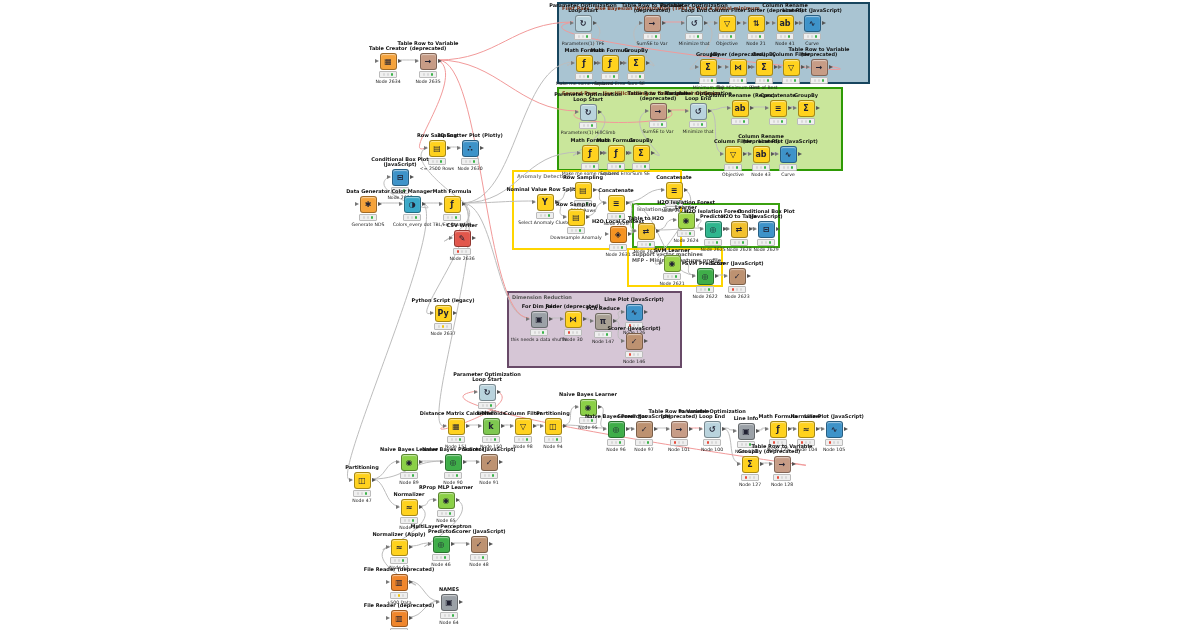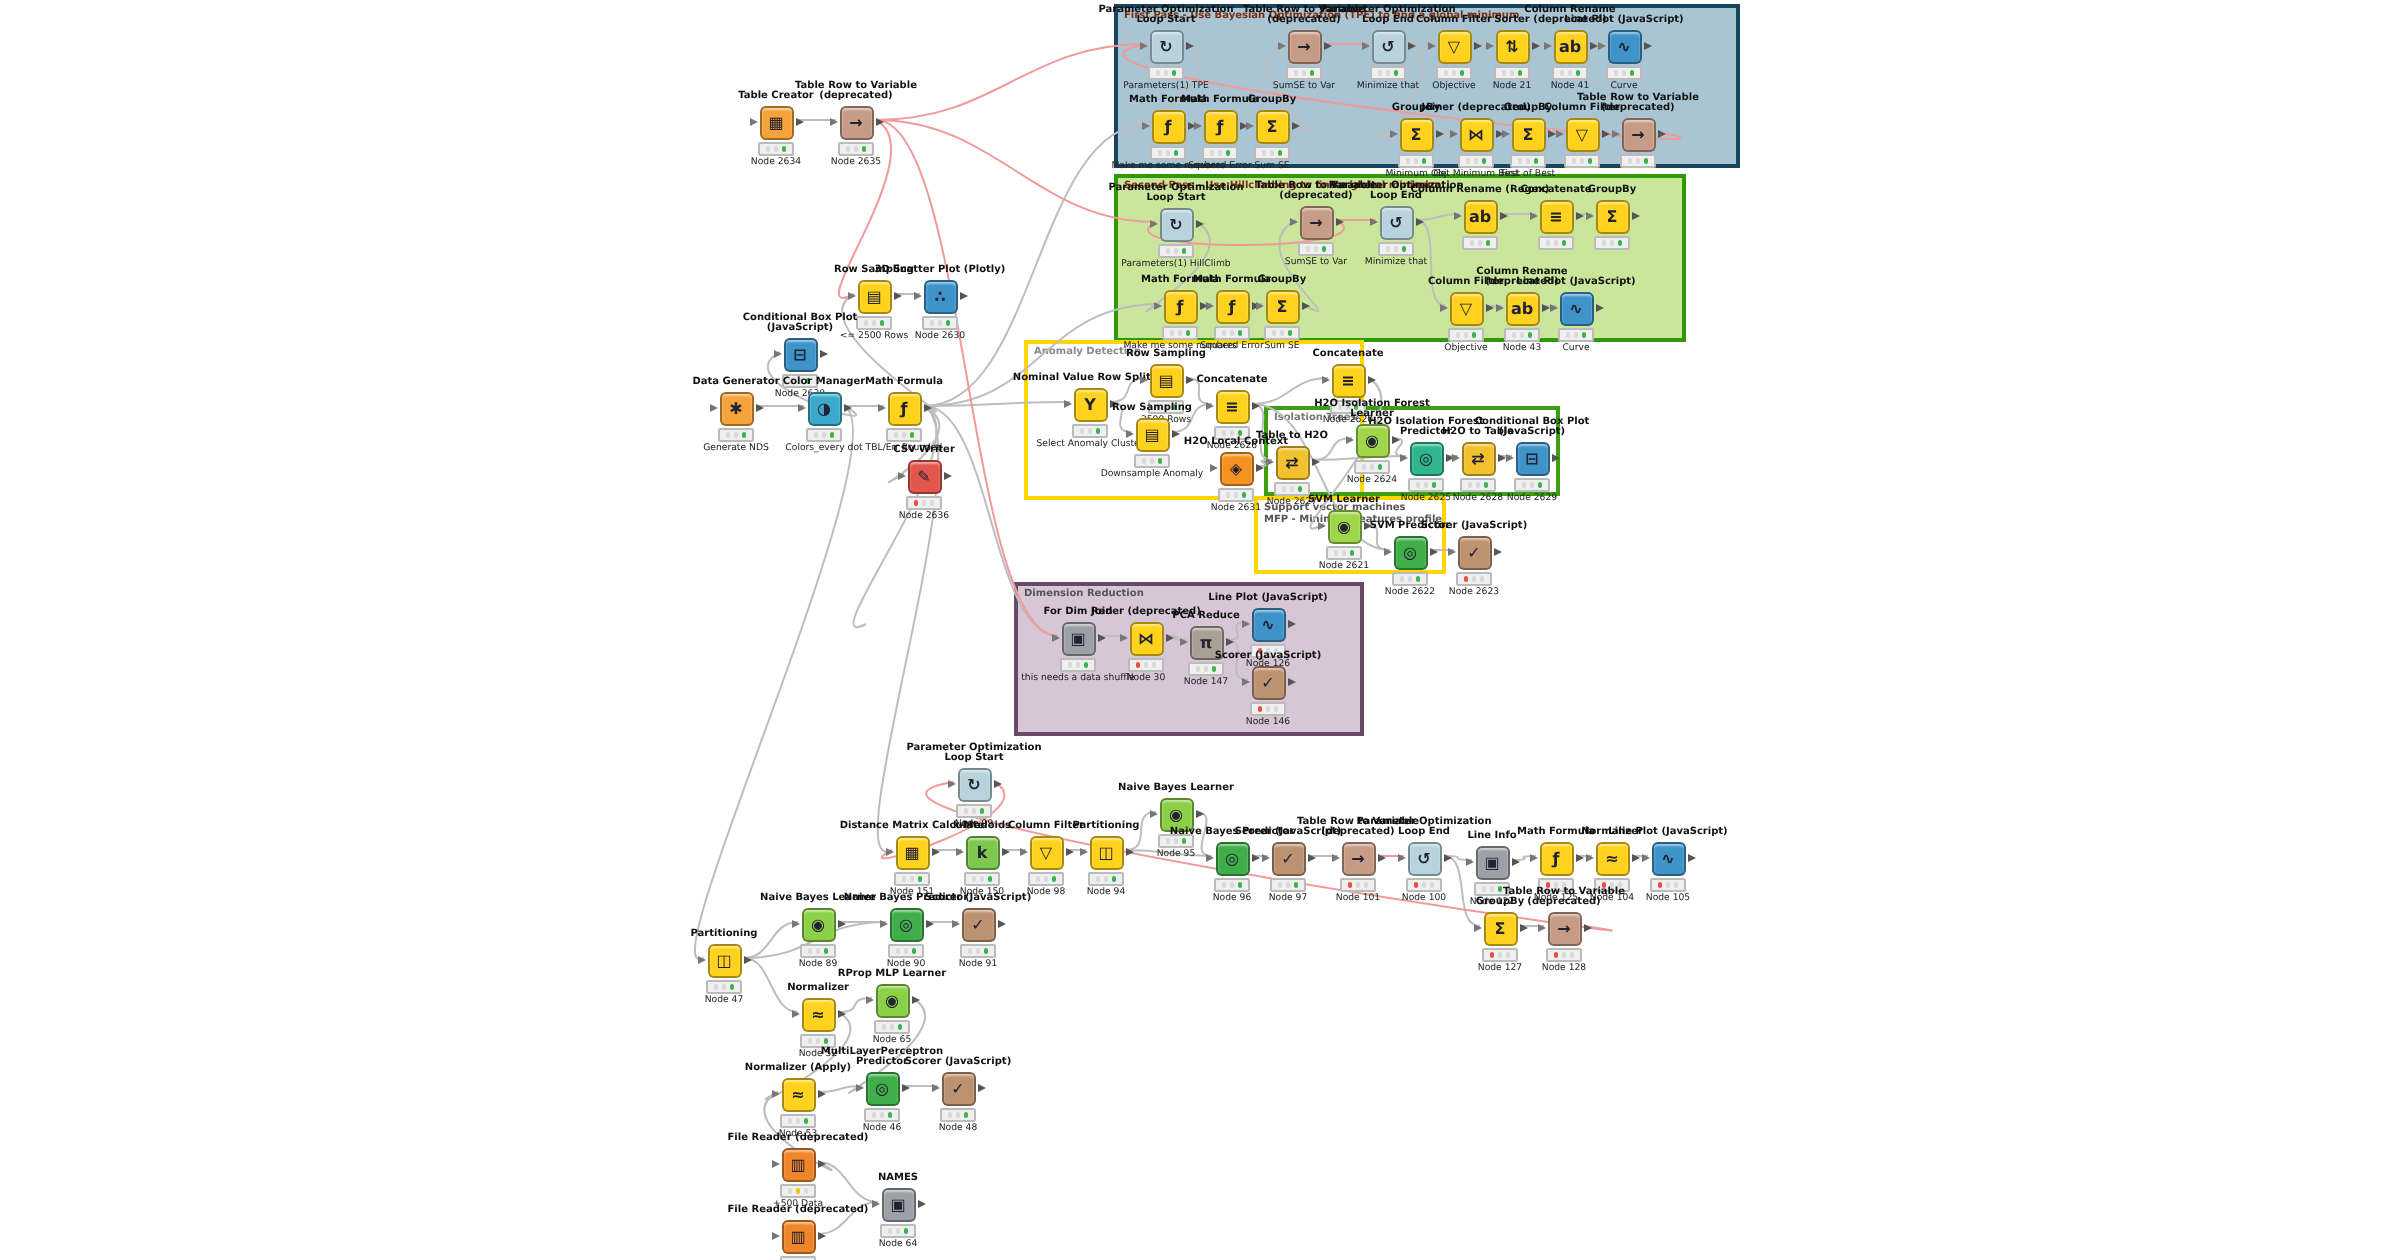--- a/index.html
+++ b/index.html
@@ -262,20 +262,32 @@
         <div class="niconrow">
           <div class="nicon" style="background: rgb(226, 87, 76);">✎</div>
         </div>
         <div class="lights">
           <div class="dot" style="background: rgb(231, 76, 60);"></div>
           <div class="dot" style="background: rgb(216, 216, 216);"></div>
           <div class="dot" style="background: rgb(216, 216, 216);"></div>
         </div>
         <div class="nlabel">Node 2636</div>
       </div>
+      <div class="node" style="left: 403px; top: 291px;">
+        <div class="ntitle">Python Script (legacy)</div>
+        <div class="niconrow">
+          <div class="nicon" style="background: rgb(255, 210, 30);">Py</div>
+        </div>
+        <div class="lights">
+          <div class="dot" style="background: rgb(216, 216, 216);"></div>
+          <div class="dot" style="background: rgb(241, 196, 15);"></div>
+          <div class="dot" style="background: rgb(216, 216, 216);"></div>
+        </div>
+        <div class="nlabel">Node 2637</div>
+      </div>
       <div class="node" style="left: 543px; top: 1px;">
         <div class="ntitle">Parameter Optimization Loop Start</div>
         <div class="niconrow">
           <div class="nicon" style="background: rgb(185, 211, 221);">↻</div>
         </div>
         <div class="lights">
           <div class="dot" style="background: rgb(216, 216, 216);"></div>
           <div class="dot" style="background: rgb(216, 216, 216);"></div>
           <div class="dot" style="background: rgb(60, 180, 75);"></div>
         </div>

